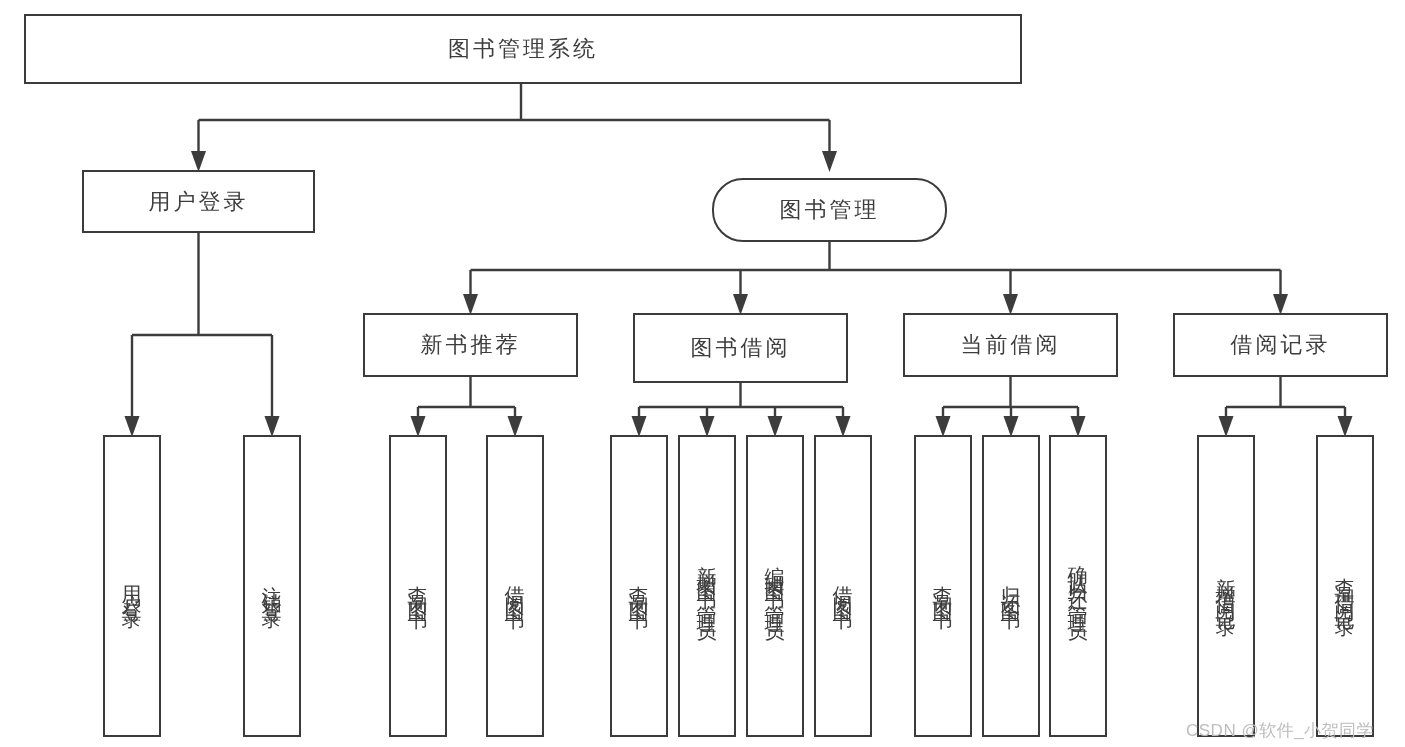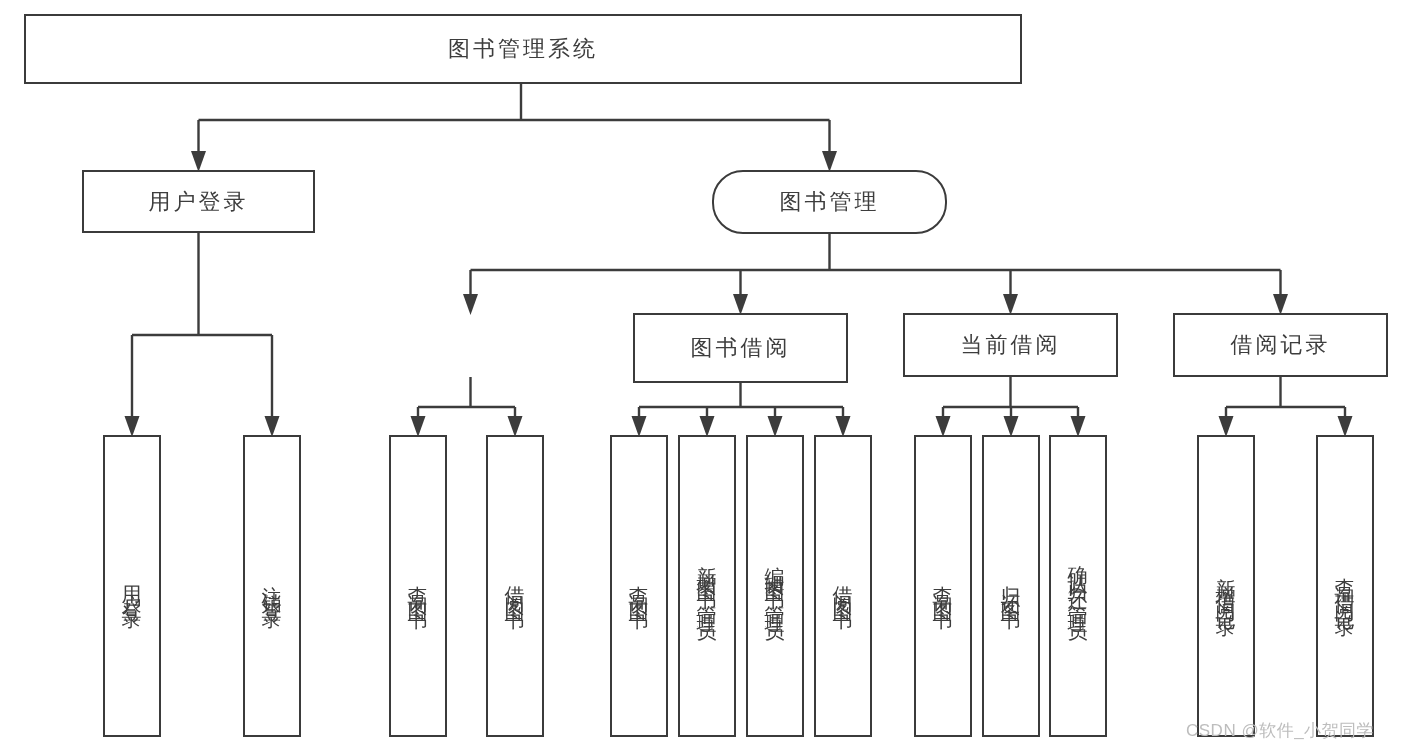--- a/index.html
+++ b/index.html
@@ -97,24 +97,27 @@
     </g>
   </svg>
 
   <div class="node h-node" style="left:24px; top:14px; width:998px; height:70px;">
     <span>图书管理系统</span>
   </div>
 
   <div class="node h-node" style="left:82px; top:170px; width:233px; height:63px;">
     <span>用户登录</span>
   </div>
-  <div class="node h-node" style="left:712px; top:170px; width:235px; height:64px;border-radius:31px;">
+  <div class="node h-node" style="left:712px; top:178px; width:235px; height:64px;border-radius:31px;">
     <span>图书管理</span>
   </div>
 
+  <div class="node h-node" style="left:363px; top:313px; width:215px; height:64px;">
+    <span>新书推荐</span>
+  </div>
   <div class="node h-node" style="left:633px; top:313px; width:215px; height:70px;">
     <span>图书借阅</span>
   </div>
   <div class="node h-node" style="left:903px; top:313px; width:215px; height:64px;font-family:Liberation Mono, monospace;">
     <span>当前借阅</span>
   </div>
   <div class="node h-node" style="left:1173px; top:313px; width:215px; height:64px;">
     <span>借阅记录</span>
   </div>
 

